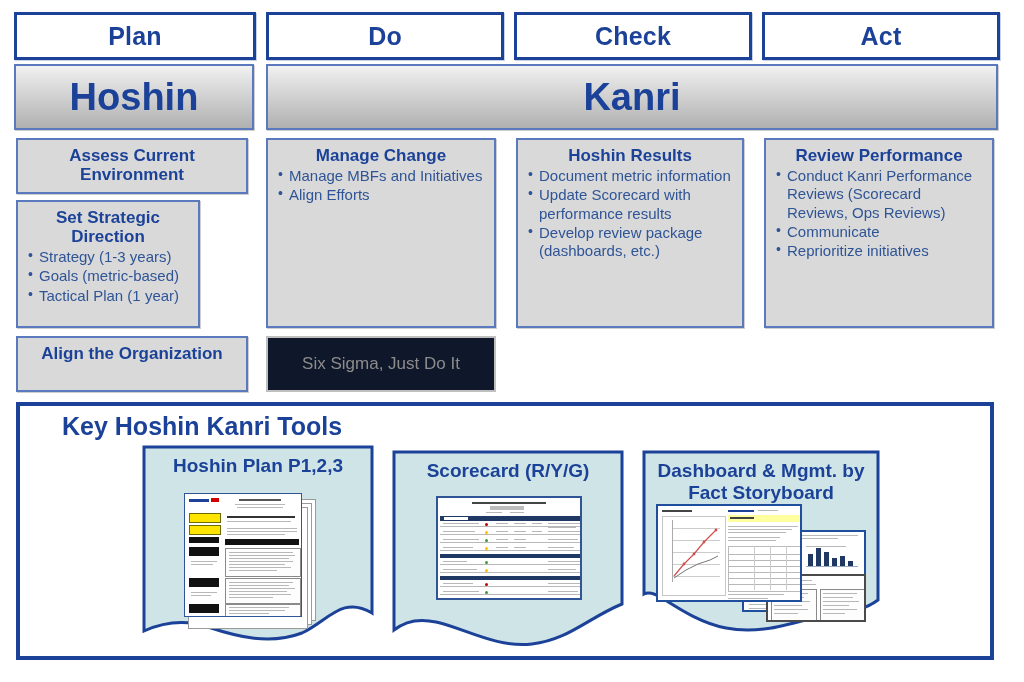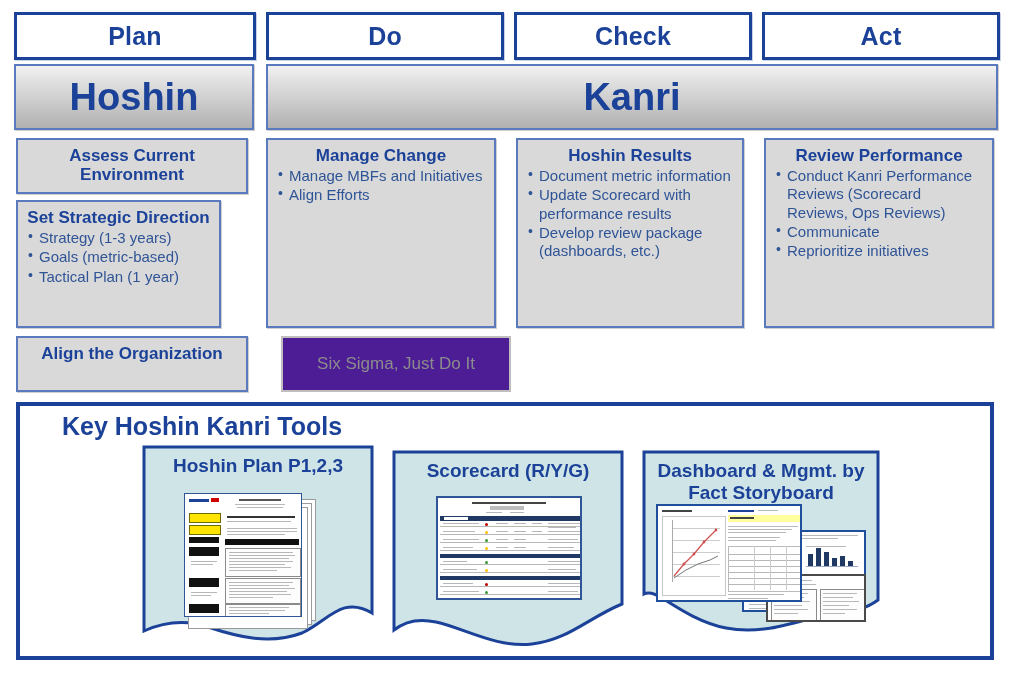--- a/index.html
+++ b/index.html
@@ -61,22 +61,22 @@
   .gbox li{
     color:#2f5496;font-size:15px;line-height:1.22;
     padding-left:13px;position:relative;margin-bottom:1px;
   }
   .gbox li::before{
     content:"\2022";position:absolute;left:2px;top:-1px;color:#2f5496;font-size:14px;
   }
 
   
   .note{
-    position:absolute;background:#4c1d95;border:2px solid #bfbfbf;
-    display:flex;align-items:center;justify-content:center;box-sizing:border-box;margin-left:15px;
+    position:absolute;background:#0f172a;border:2px solid #bfbfbf;
+    display:flex;align-items:center;justify-content:center;box-sizing:border-box;
   }
   .note span{color:#8c8c8c;font-size:17px;}
 
   
   .tools{
     position:absolute;background:#ffffff;border:4px solid #1b4298;
     box-sizing:border-box;
   }
   .tools-title{
     position:absolute;color:#1b4298;font-weight:bold;font-size:25px;
@@ -139,21 +139,21 @@
     <span>Hoshin</span>
   </div>
   <div class="banner" style="left:266px;top:64px;width:728px;">
     <span>Kanri</span>
   </div>
 
   <div class="gbox" style="left:16px;top:138px;width:232px;height:56px;">
     <div class="hd">Assess Current Environment</div>
   </div>
 
-  <div class="gbox" style="left:16px;top:200px;width:205px;height:128px;">
+  <div class="gbox" style="left:16px;top:200px;width:184px;height:128px;">
     <div class="hd">Set Strategic Direction</div>
     <ul>
       <li>Strategy  (1-3 years)</li>
       <li>Goals (metric-based)</li>
       <li>Tactical Plan (1 year)</li>
     </ul>
   </div>
 
   <div class="gbox" style="left:16px;top:336px;width:232px;height:56px;">
     <div class="hd">Align the Organization</div>

